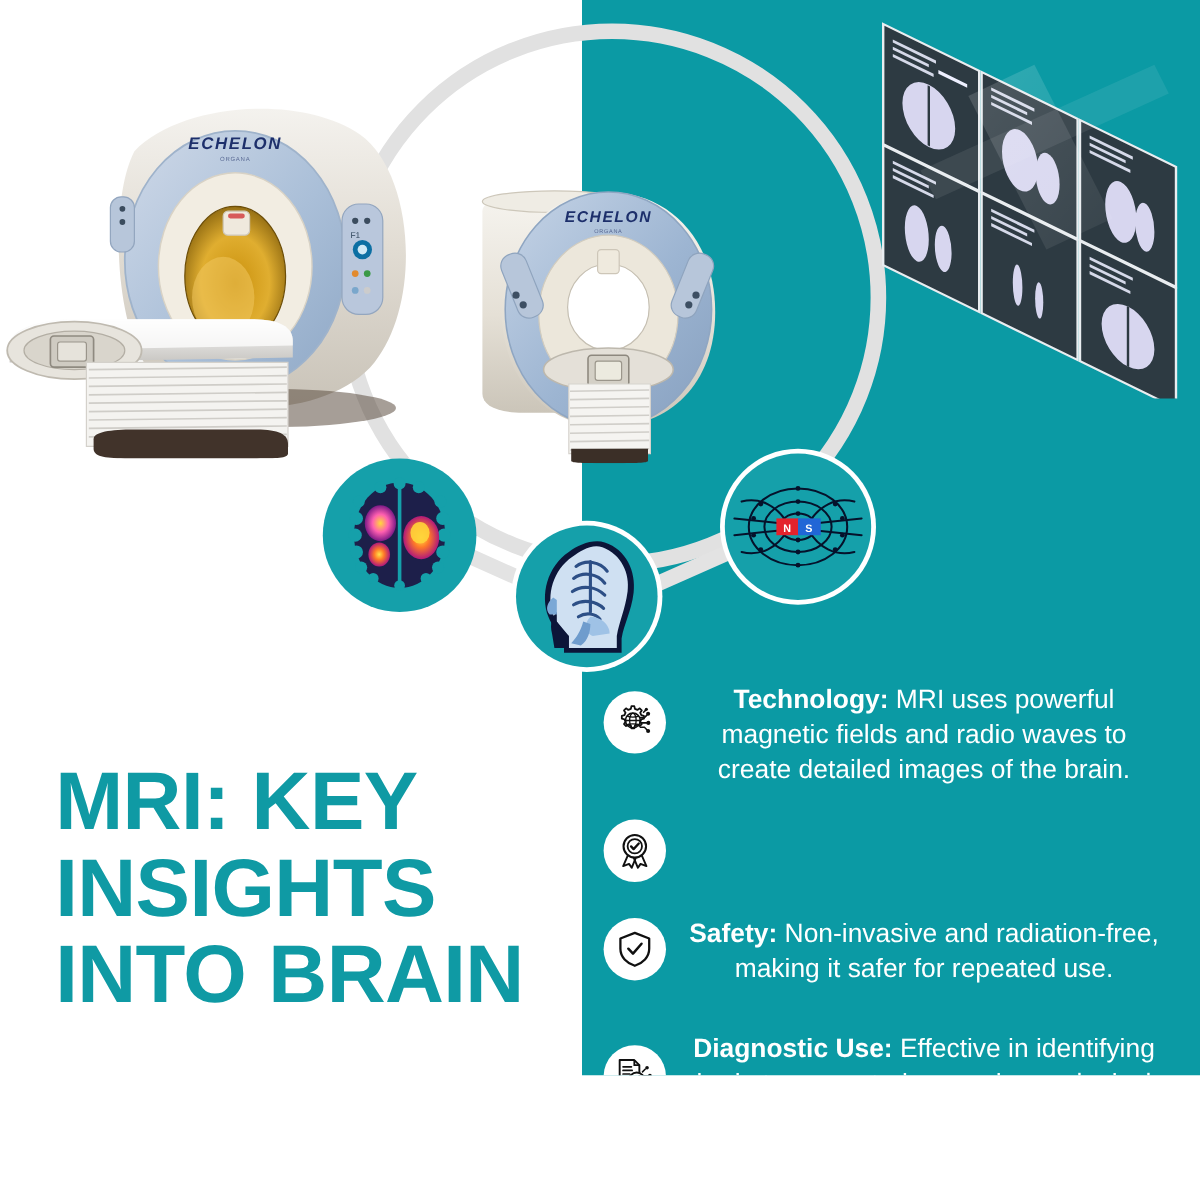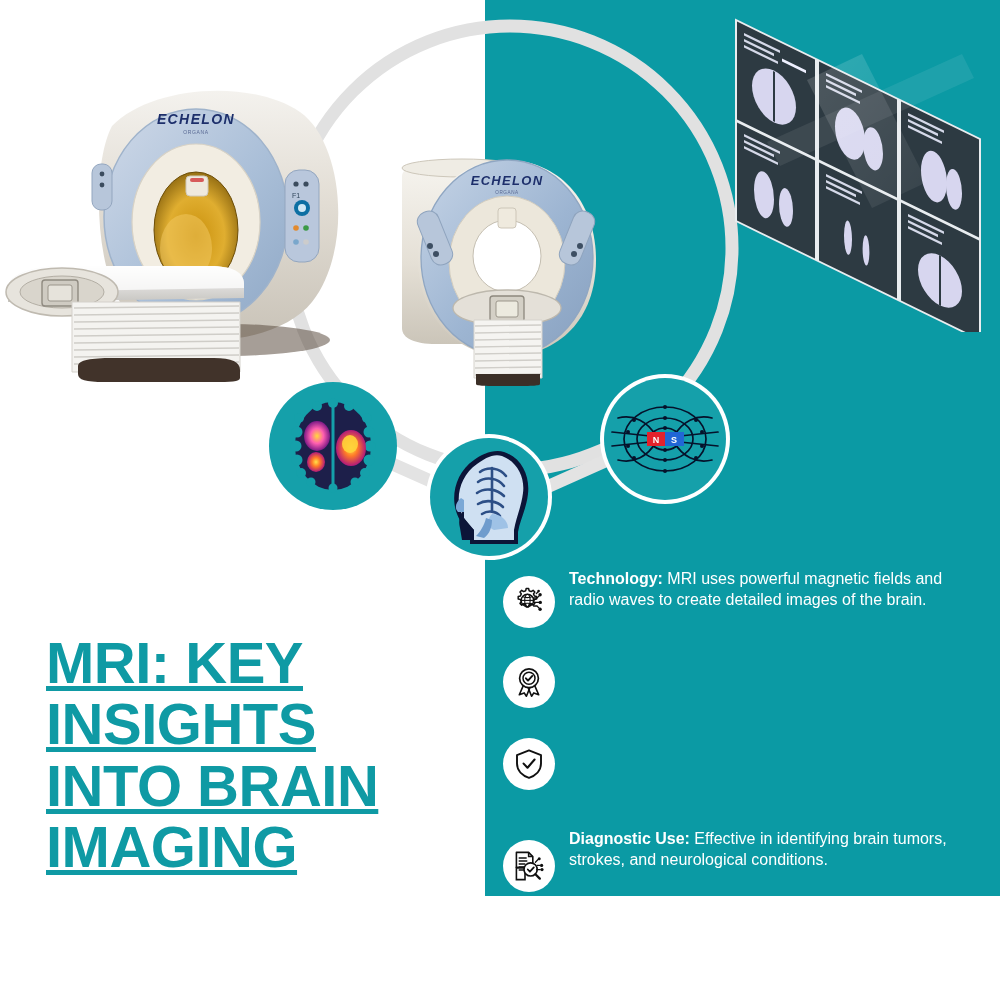--- a/index.html
+++ b/index.html
@@ -43,42 +43,42 @@
 
   
   .connector{position:absolute;background:#e3e3e3;border-radius:3px;}
   .conn-1{left:385px;top:468px;width:62px;height:13px;transform:rotate(24deg);}
   .conn-2{left:538px;top:468px;width:74px;height:13px;transform:rotate(-24deg);}
 
   
   .title-block{
     position:absolute;left:46px;top:632px;width:430px;
     color:#0f9aa4;font-weight:bold;
-    font-size:58px;line-height:1.06;letter-spacing:-0.5px;
+    font-size:68px;line-height:1.06;letter-spacing:-0.5px;
     text-transform:uppercase;
-    text-decoration:underline;
   }
   .title-block .tl{display:block;white-space:nowrap;}
 
   
   .bullets{
     position:absolute;left:503px;top:566px;width:468px;
   }
   .bullet{
     display:flex;align-items:flex-start;gap:14px;margin-bottom:13px;
   }
   .bullet-icon{
     flex:0 0 auto;width:52px;height:52px;border-radius:50%;
     background:#ffffff;display:flex;align-items:center;justify-content:center;
     margin-top:12px;
   }
   .bullet-icon svg{display:block;}
   .bullet-text{
-    flex:1 1 auto;color:#ffffff;font-size:16px;line-height:1.32;
+    flex:1 1 auto;color:#ffffff;font-size:22px;line-height:1.32;
     padding-top:2px;
+    text-align:center;
   }
   .bullet-text .lead{font-weight:bold;}
   
   .bullet.b1{margin-bottom:12px;}
   .bullet.b2{margin-bottom:26px;}
   .bullet.b3{margin-bottom:28px;}
   .bullet.b4{margin-bottom:0;margin-top:36px;}
   .bullet.b1 .bullet-icon{margin-top:10px;}
   .bullet.b2 .bullet-icon{margin-top:16px;}
   .bullet.b3 .bullet-icon{margin-top:4px;}
@@ -437,21 +437,20 @@
       <rect x="61" y="54" width="19" height="14" fill="#2166d6"></rect>
       <text x="52" y="65" text-anchor="middle" font-family="Liberation Sans, sans-serif" font-size="9" font-weight="bold" fill="#ffffff">N</text>
       <text x="70" y="65" text-anchor="middle" font-family="Liberation Sans, sans-serif" font-size="9" font-weight="bold" fill="#ffffff">S</text>
     </svg>
   </div>
 
   <div class="title-block">
     <span class="tl">MRI: KEY</span>
     <span class="tl">INSIGHTS</span>
     <span class="tl">INTO BRAIN</span>
-    <span class="tl">IMAGING</span>
   </div>
 
   <div class="bullets">
 
     <div class="bullet b1">
       <div class="bullet-icon">
         <svg width="34" height="34" viewBox="0 0 34 34">
           <g fill="none" stroke="#101010" stroke-width="1.5" stroke-linejoin="round">
             <path d="M14.2 3.5 l2.4 0 .5 2.2 2.1 .9 1.9-1.3 1.7 1.7-1.3 1.9 .9 2.1 2.2 .5 0 2.4
                      -2.2 .5 -.9 2.1 1.3 1.9 -1.7 1.7 -1.9-1.3 -2.1 .9 -.5 2.2 -2.4 0 -.5-2.2
@@ -496,20 +495,23 @@
       </div>
     </div>
 
     <div class="bullet b3">
       <div class="bullet-icon">
         <svg width="34" height="34" viewBox="0 0 34 34">
           <path d="M17 3.4 L29 8.1 L29 16.6 C29 23.6 23.6 28.6 17 30.8
                    C10.4 28.6 5 23.6 5 16.6 L5 8.1 Z" fill="none" stroke="#101010" stroke-width="1.9" stroke-linejoin="round"></path>
           <path d="M11.6 16.6 l3.9 4.1 7.1-8.2" fill="none" stroke="#101010" stroke-width="2.1" stroke-linecap="round" stroke-linejoin="round"></path>
         </svg>
+      </div>
+      <div class="bullet-text">
+        <span class="lead">Safety:</span><span> Non-invasive and radiation-free, making it safer for repeated use.</span>
       </div>
     </div>
 
     <div class="bullet b4">
       <div class="bullet-icon">
         <svg width="34" height="34" viewBox="0 0 34 34">
           <path d="M4.4 3.4 h12.2 l4.2 4.2 v11 h-16.4 z" fill="none" stroke="#101010" stroke-width="1.6" stroke-linejoin="round"></path>
           <path d="M16.6 3.4 v4.2 h4.2" fill="none" stroke="#101010" stroke-width="1.5"></path>
           <g stroke="#101010" stroke-width="1.4" stroke-linecap="round">
             <path d="M7.2 9 h7"></path>

